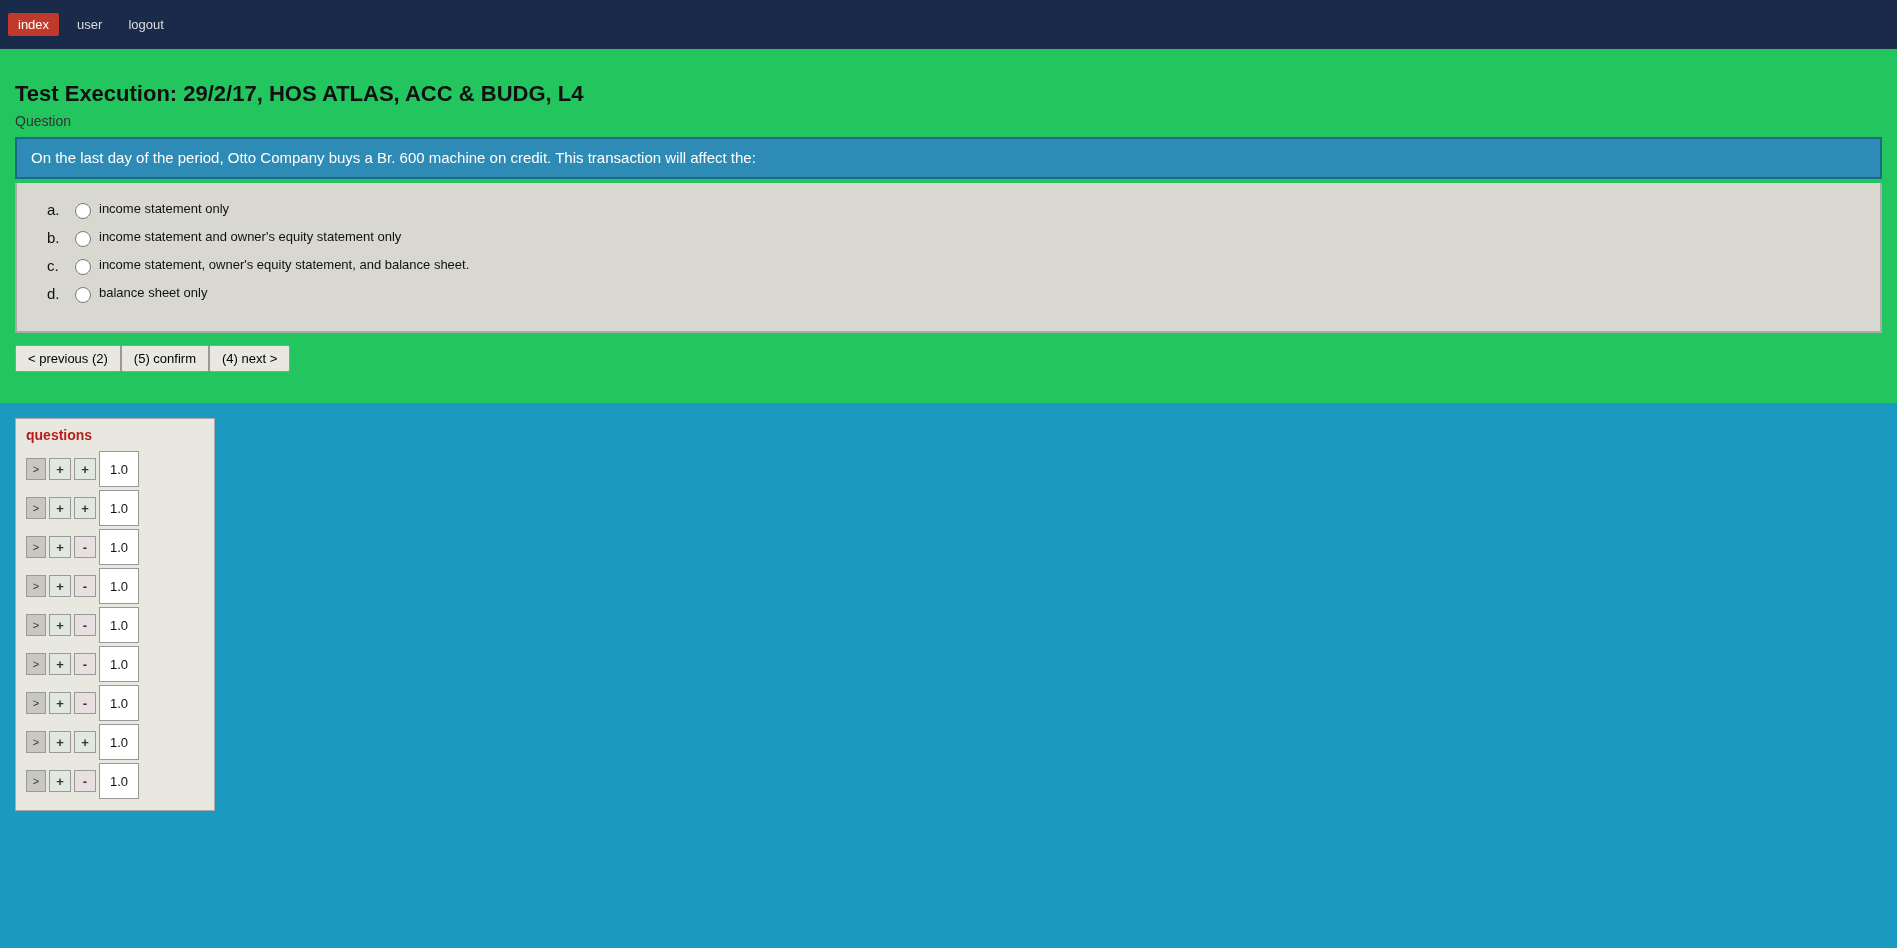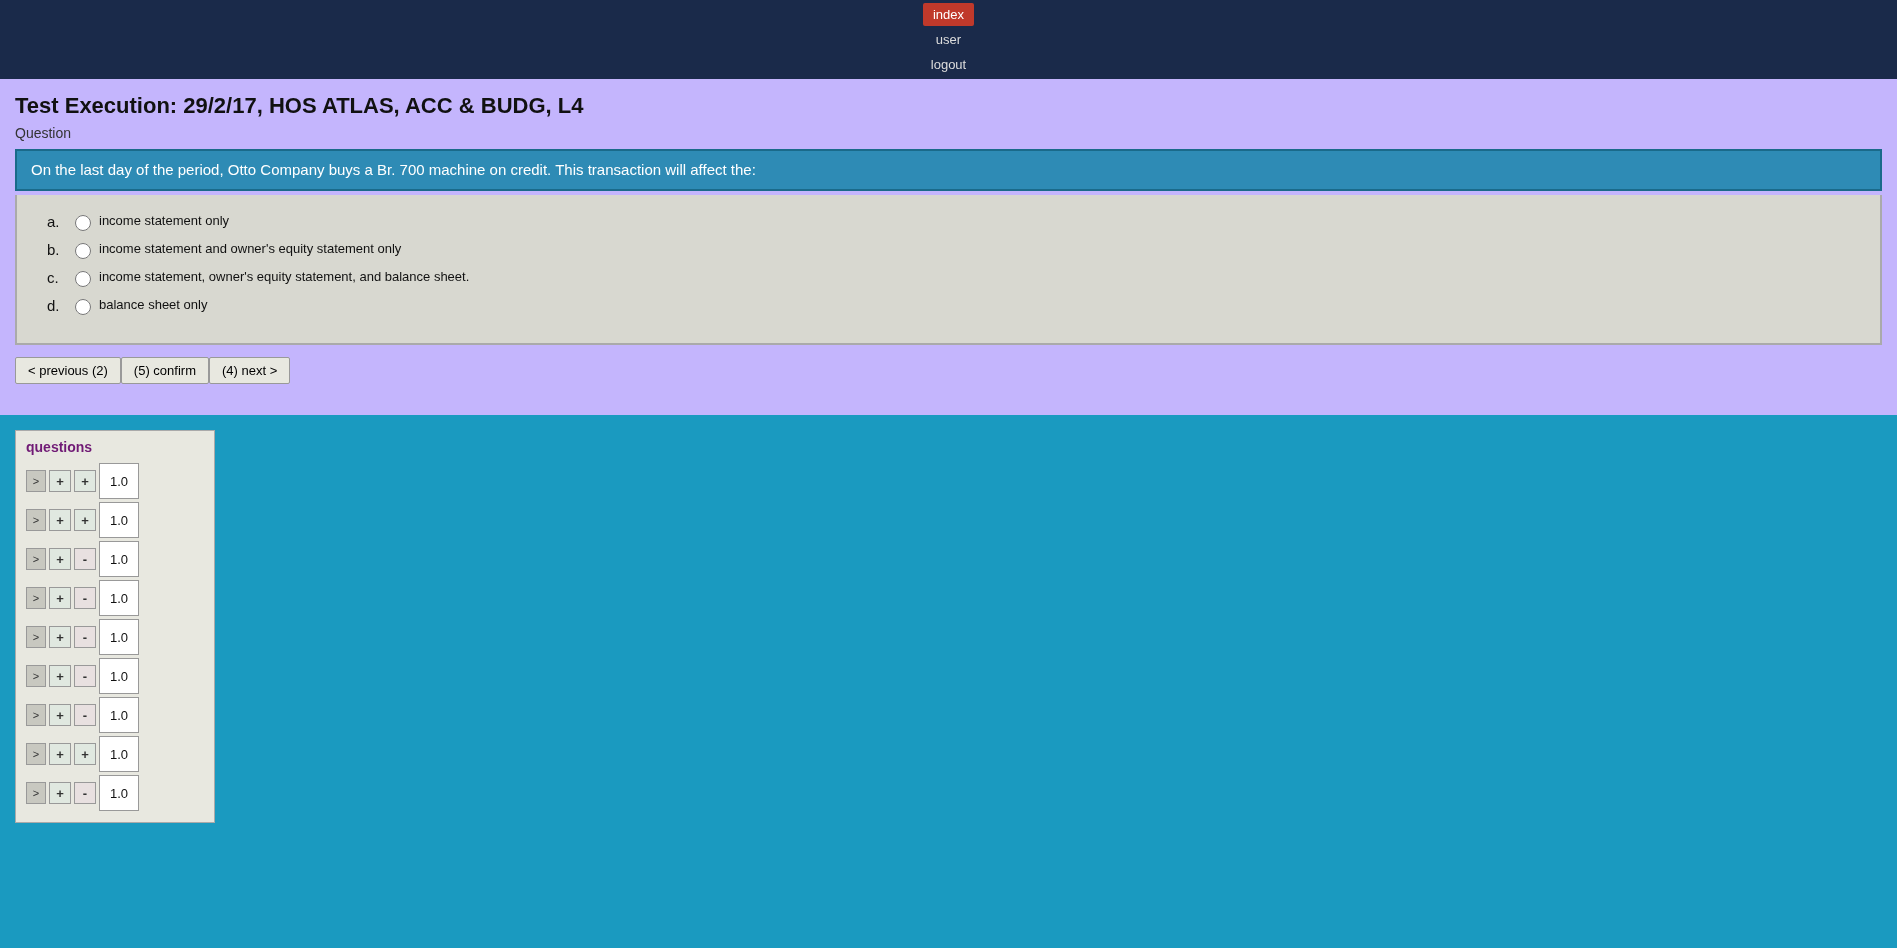--- a/index.html
+++ b/index.html
@@ -8,46 +8,45 @@
       background-color: #1a9ac0;
       width: 1897px;
       min-height: 948px;
     }
 
     
     .nav-bar {
       background-color: #1a2a4a;
       display: flex;
       align-items: center;
-      padding: 3px 8px;
-      gap: 2px;
-      flex-direction: column;
+      padding: 13px 8px;
+      gap: 10px;
     }
     .nav-btn {
       background-color: #c0392b;
       color: white;
       border: none;
       padding: 4px 10px;
       font-size: 13px;
       cursor: pointer;
       border-radius: 2px;
     }
     .nav-link {
       color: #ddd;
       font-size: 13px;
       cursor: pointer;
       padding: 4px 8px;
       text-decoration: none;
     }
 
     
     .main-content {
-      background-color: #c4b5fd;
+      background-color: #22c55e;
       margin: 0;
-      padding: 6px 15px 15px 15px;
+      padding: 24px 15px 15px 15px;
     }
 
     .page-title {
       font-size: 22px;
       font-weight: bold;
       color: #111;
       padding: 8px 0 4px 0;
     }
 
     .section-label {
@@ -125,21 +124,21 @@
       background-color: #e8e8e0;
       border: 1px solid #aaa;
       padding: 8px 10px;
       display: inline-block;
       min-width: 200px;
     }
 
     .questions-label {
       font-size: 14px;
       font-weight: bold;
-      color: #701a75;
+      color: #b91c1c;
       margin-bottom: 8px;
     }
 
     .question-row {
       display: flex;
       align-items: center;
       gap: 3px;
       margin-bottom: 3px;
     }
 
@@ -204,21 +203,21 @@
   <button class="nav-btn">index</button>
   <a class="nav-link">user</a>
   <a class="nav-link">logout</a>
 </div>
 
 <div class="main-content">
   <div class="page-title">Test Execution: 29/2/17, HOS ATLAS, ACC &amp; BUDG, L4</div>
   <div class="section-label">Question</div>
 
   <div class="question-box">
-    <span class="question-text">On the last day of the period, Otto Company buys a Br. 700 machine on credit. This transaction will affect the:</span>
+    <span class="question-text">On the last day of the period, Otto Company buys a Br. 600 machine on credit. This transaction will affect the:</span>
   </div>
 
   <div class="answers-box">
     <div class="answer-option">
       <span class="answer-label">a.</span>
       <input type="radio" name="answer" class="answer-radio" style="">
       <span class="answer-text">income statement only</span>
     </div>
     <div class="answer-option">
       <span class="answer-label">b.</span>

